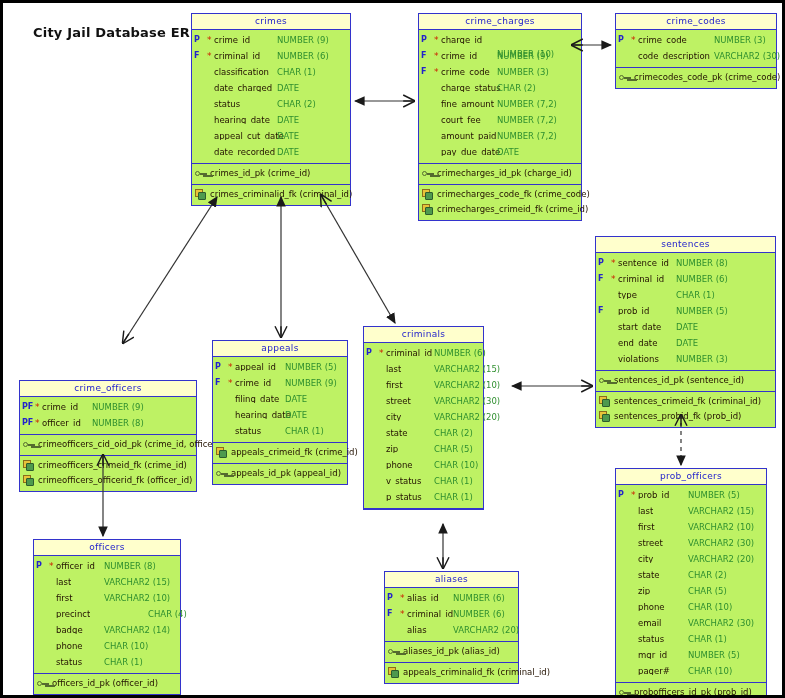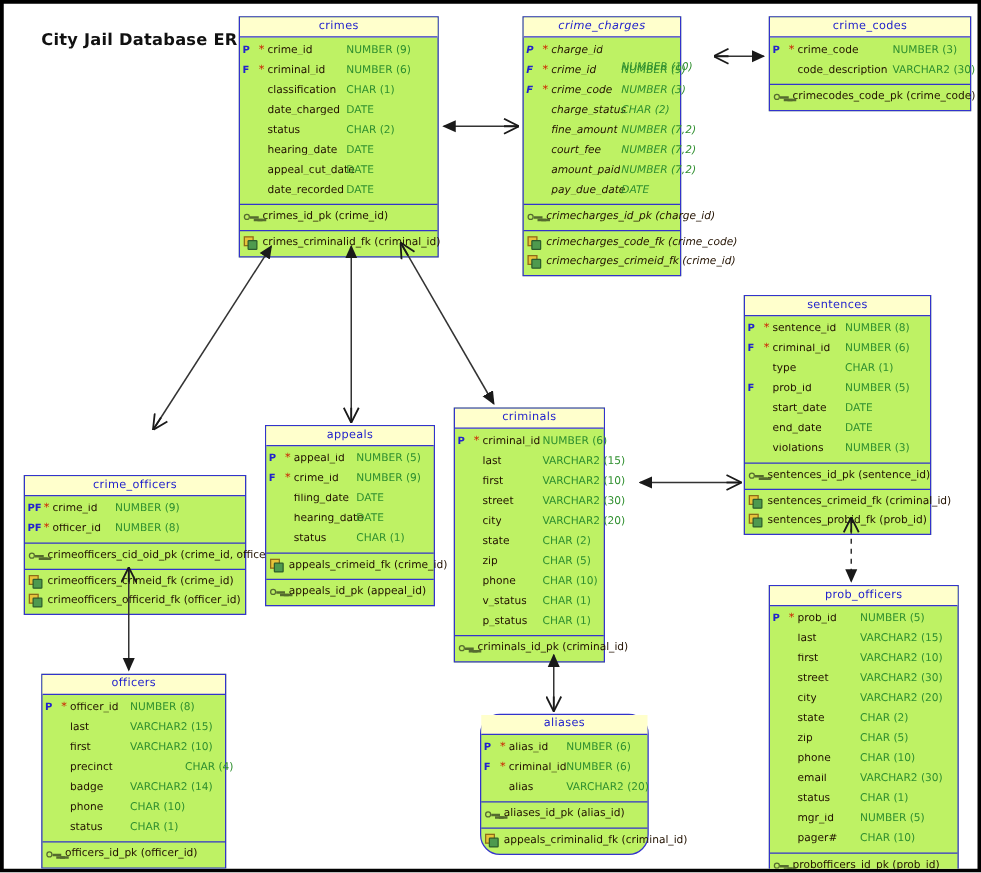--- a/index.html
+++ b/index.html
@@ -193,21 +193,21 @@
           <span class="cons-label">crimes_id_pk (crime_id)</span>
         </div>
       </div>
       <div class="cons-section">
         <div class="cons-row">
           <span class="cons-ico ico-fk"></span>
           <span class="cons-label">crimes_criminalid_fk (criminal_id)</span>
         </div>
       </div>
     </div>
-    <div class="entity" style="left: 415px; top: 10px; width: 127px; font-style: italic;">
+    <div class="entity" style="left: 415px; top: 10px; width: 164px;">
       <div class="ent-title">crime_charges</div>
       <div class="attr-section">
         <div class="attr-row">
           <span class="attr-key">P</span>
           <span class="attr-req">*</span>
           <span class="attr-name">charge_id</span>
           <span class="attr-type" style="left: 78px; margin-top: 28px;">NUMBER (10)</span>
         </div>
         <div class="attr-row">
           <span class="attr-key">F</span>
@@ -285,21 +285,21 @@
           <span class="attr-type" style="left: 98px;">VARCHAR2 (30)</span>
         </div>
       </div>
       <div class="cons-section">
         <div class="cons-row">
           <span class="cons-ico ico-pk"></span>
           <span class="cons-label">crimecodes_code_pk (crime_code)</span>
         </div>
       </div>
     </div>
-    <div class="entity" style="left: 592px; top: 233px; width: 150px;">
+    <div class="entity" style="left: 592px; top: 233px; width: 181px;">
       <div class="ent-title">sentences</div>
       <div class="attr-section">
         <div class="attr-row">
           <span class="attr-key">P</span>
           <span class="attr-req">*</span>
           <span class="attr-name">sentence_id</span>
           <span class="attr-type" style="left: 80px;">NUMBER (8)</span>
         </div>
         <div class="attr-row">
           <span class="attr-key">F</span>
@@ -412,26 +412,20 @@
           <span class="attr-name">v_status</span>
           <span class="attr-type" style="left: 70px;">CHAR (1)</span>
         </div>
         <div class="attr-row">
           <span class="attr-key"></span>
           <span class="attr-req"></span>
           <span class="attr-name">p_status</span>
           <span class="attr-type" style="left: 70px;">CHAR (1)</span>
         </div>
       </div>
-      <div class="cons-section">
-        <div class="cons-row">
-          <span class="cons-ico ico-pk"></span>
-          <span class="cons-label">criminals_id_pk (criminal_id)</span>
-        </div>
-      </div>
     </div>
     <div class="entity" style="left: 16px; top: 343px; width: 178px; margin-top: 34px;">
       <div class="ent-title">crime_officers</div>
       <div class="attr-section">
         <div class="attr-row">
           <span class="attr-key">PF</span>
           <span class="attr-req">*</span>
           <span class="attr-name">crime_id</span>
           <span class="attr-type" style="left: 72px;">NUMBER (9)</span>
         </div>
@@ -552,21 +546,21 @@
           <span class="attr-type" style="left: 70px;">CHAR (1)</span>
         </div>
       </div>
       <div class="cons-section">
         <div class="cons-row">
           <span class="cons-ico ico-pk"></span>
           <span class="cons-label">officers_id_pk (officer_id)</span>
         </div>
       </div>
     </div>
-    <div class="entity" style="left: 381px; top: 568px; width: 135px; border-radius: 16px;">
+    <div class="entity" style="left: 381px; top: 568px; width: 135px;">
       <div class="ent-title">aliases</div>
       <div class="attr-section">
         <div class="attr-row">
           <span class="attr-key">P</span>
           <span class="attr-req">*</span>
           <span class="attr-name">alias_id</span>
           <span class="attr-type" style="left: 68px;">NUMBER (6)</span>
         </div>
         <div class="attr-row">
           <span class="attr-key">F</span>

